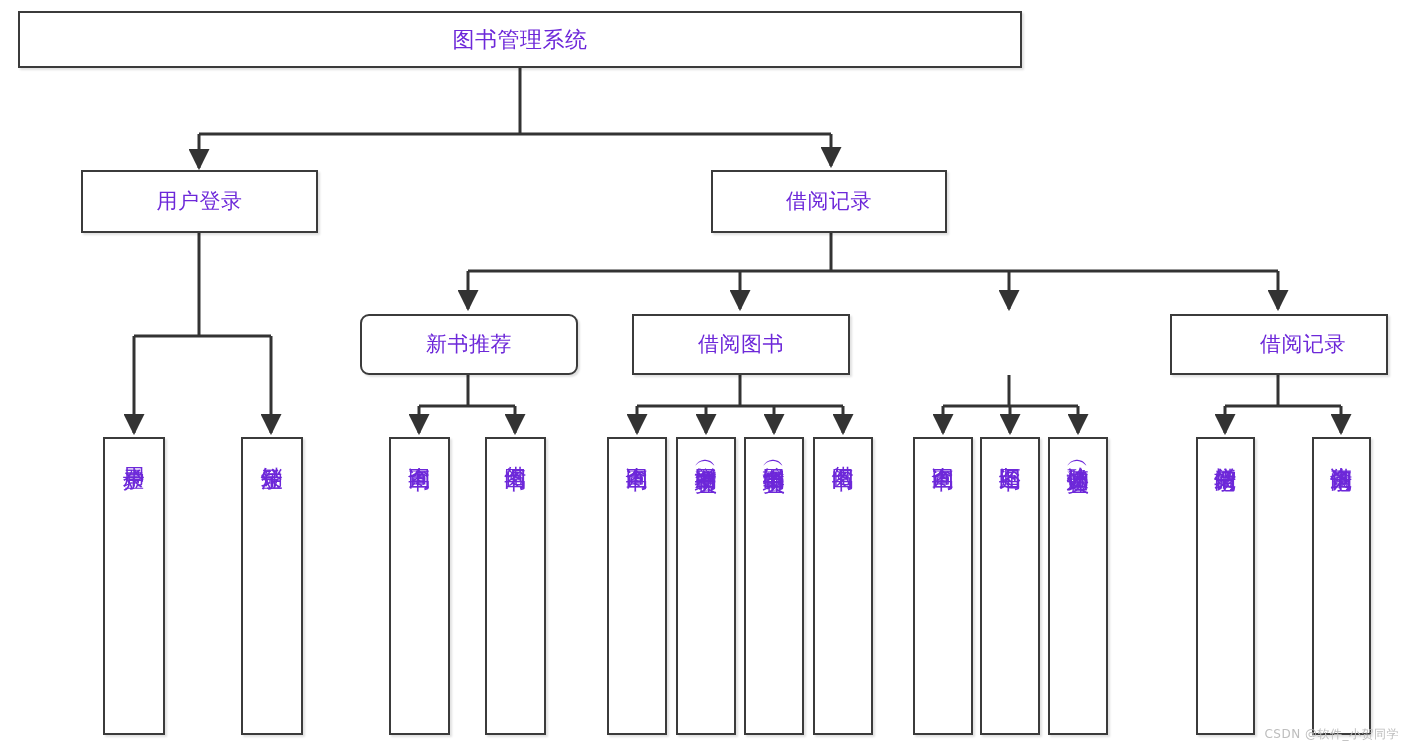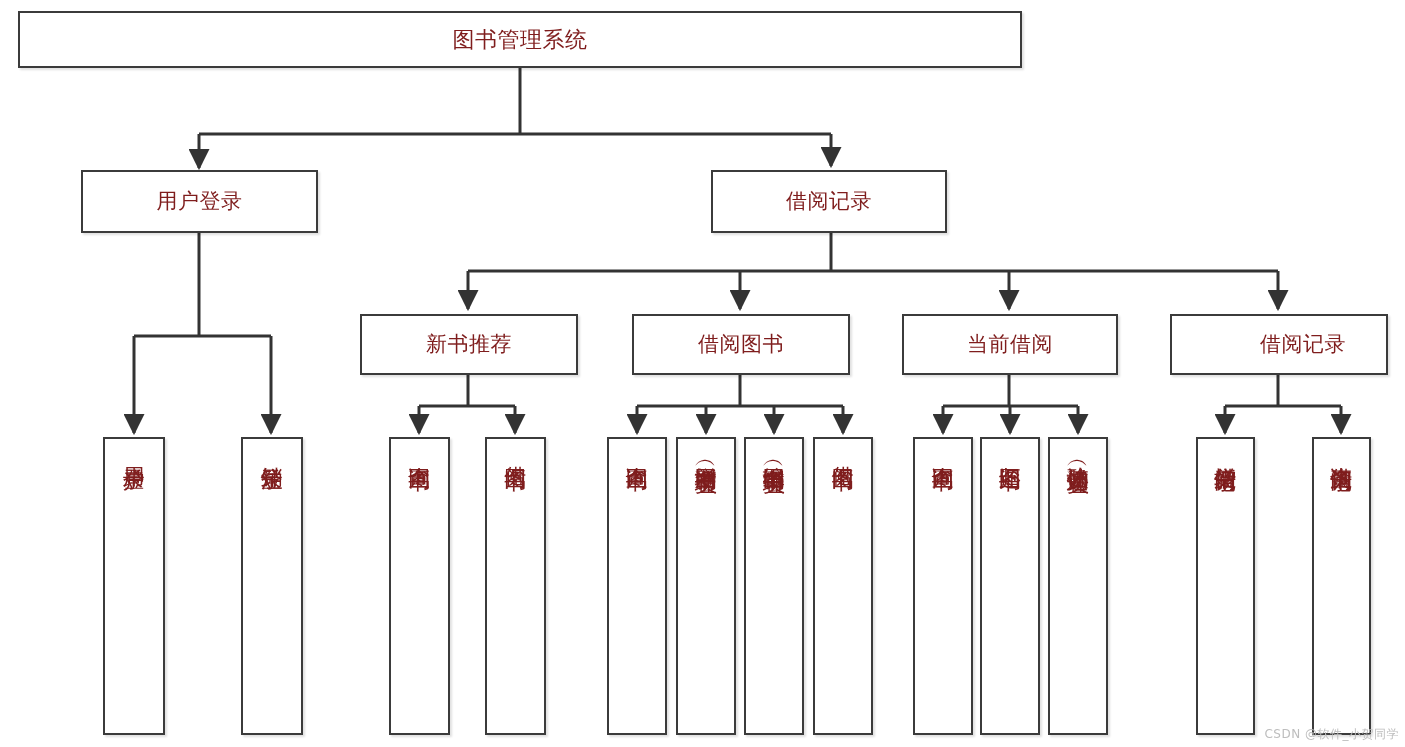--- a/index.html
+++ b/index.html
@@ -29,21 +29,21 @@
     position: absolute;
     box-sizing: border-box;
     border: 2.5px solid #3b3b3b;
     background: #ffffff;
     display: flex;
     align-items: center;
     justify-content: center;
     box-shadow: 2px 2px 2px rgba(0,0,0,0.12);
   }
   .node .label {
-    color: #7f1d1d;
+    color: #6d28d9;
     font-size: 21px;
     line-height: 1.18;
     letter-spacing: 0.5px;
     white-space: nowrap;
     text-align: center;
   }
   .node.root .label { font-size: 22px; }
   .node.leaf {
     align-items: flex-start;
     padding-top: 10px;
@@ -127,28 +127,25 @@
     <span class="label">图书管理系统</span>
   </div>
 
   <div class="node" style="left:81px; top:170px; width:237px; height:63px;">
     <span class="label">用户登录</span>
   </div>
   <div class="node" style="left:711px; top:170px; width:236px; height:63px;">
     <span class="label">借阅记录</span>
   </div>
 
-  <div class="node" style="left:360px; top:314px; width:218px; height:61px;">
+  <div class="node" style="left:360px; top:314px; width:218px; height:61px;border-radius:9px;">
     <span class="label">新书推荐</span>
   </div>
   <div class="node" style="left:632px; top:314px; width:218px; height:61px;">
     <span class="label">借阅图书</span>
-  </div>
-  <div class="node" style="left:902px; top:314px; width:216px; height:61px;">
-    <span class="label">当前借阅</span>
   </div>
   <div class="node" style="left:1170px; top:314px; width:218px; height:61px;padding-left:48px;">
     <span class="label">借阅记录</span>
   </div>
 
   <div class="node leaf" style="left:103px; top:437px; width:62px; height:298px;">
     <span class="label">用户登录</span>
   </div>
   <div class="node leaf" style="left:241px; top:437px; width:62px; height:298px;">
     <span class="label">注销登录</span>

